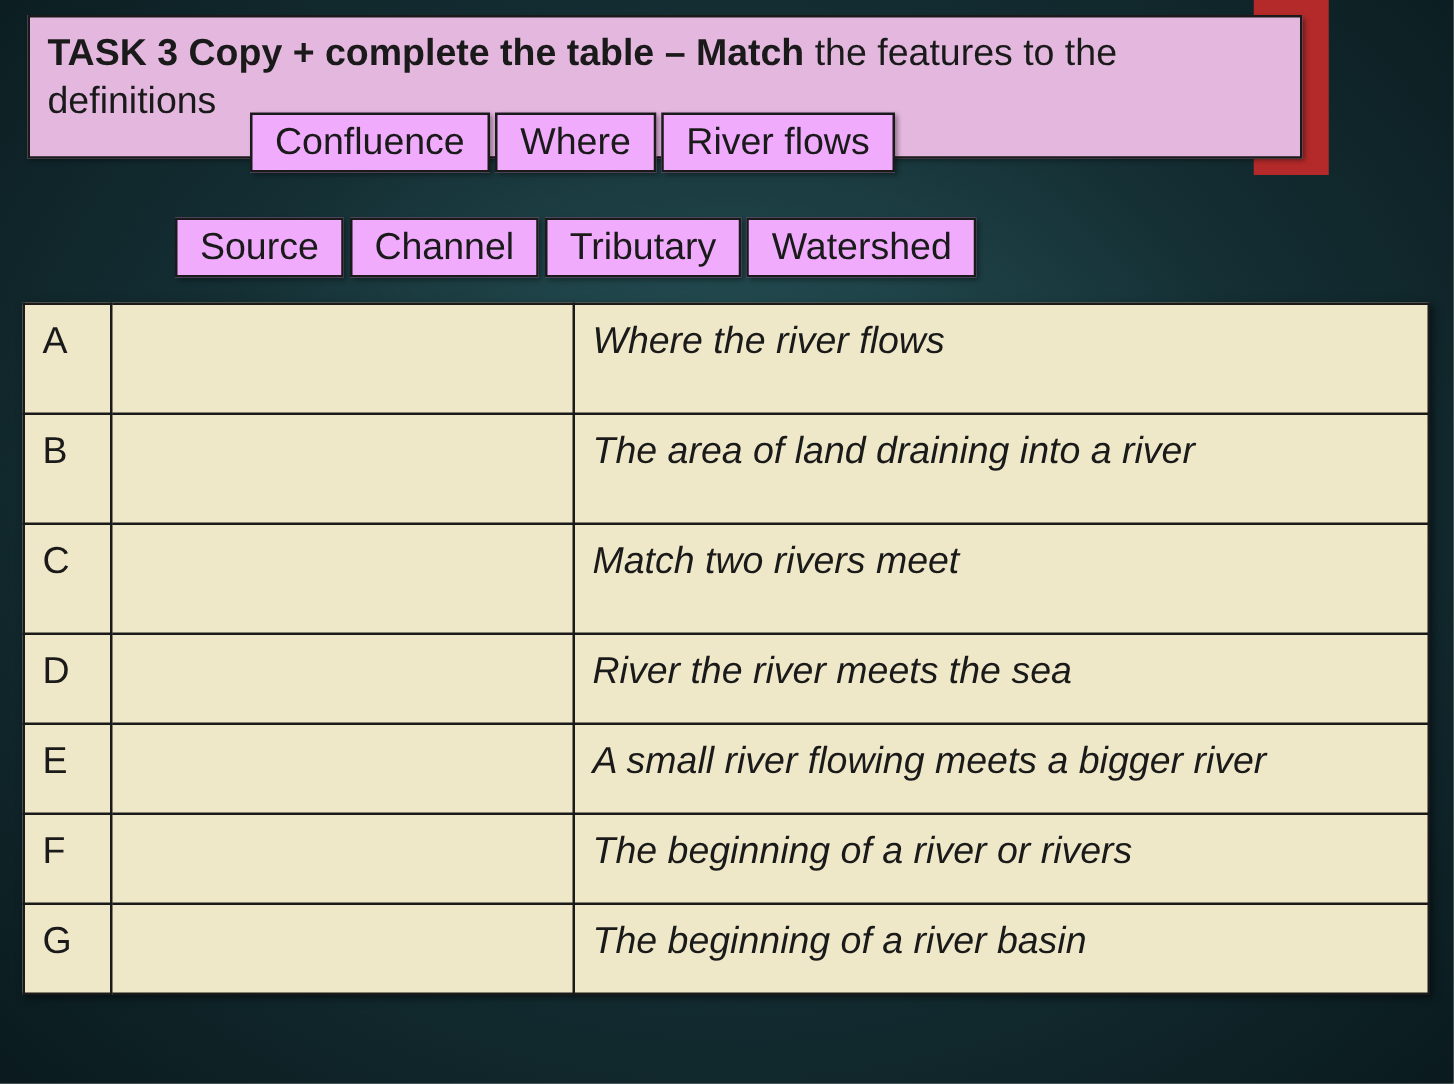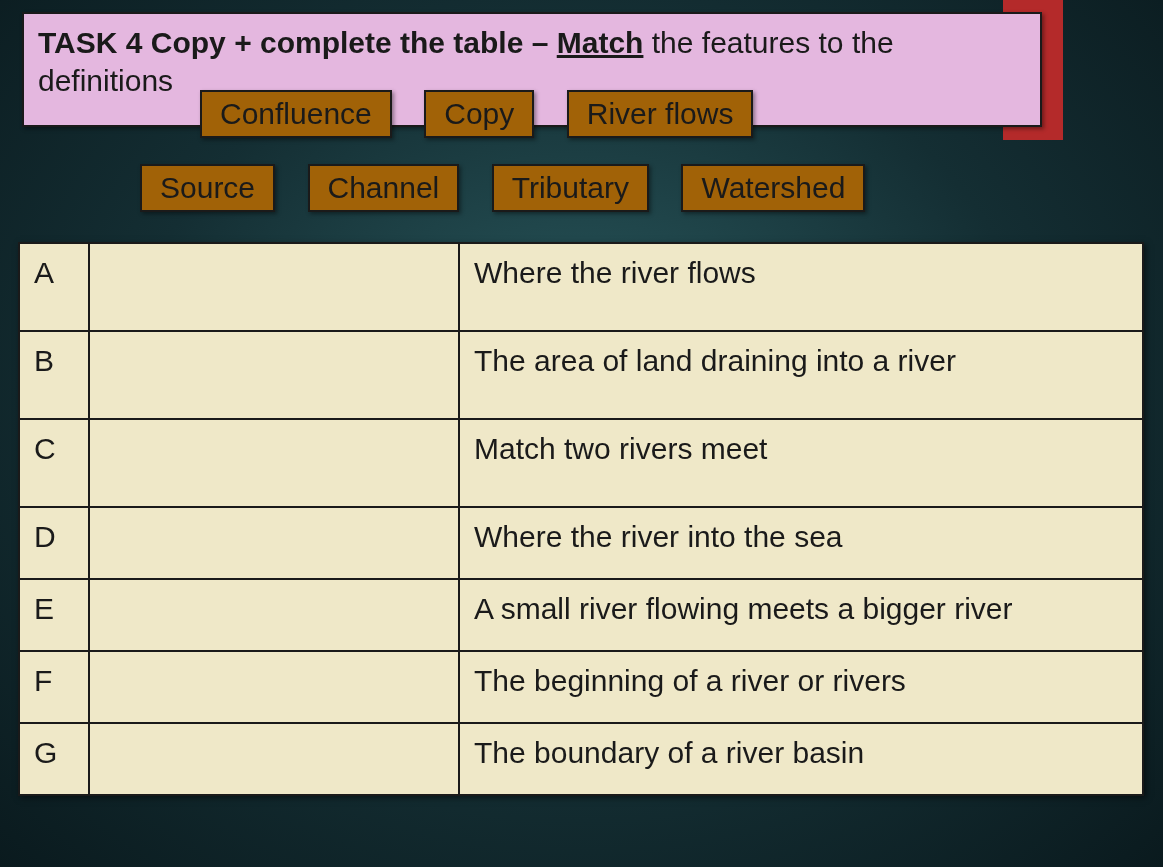--- a/index.html
+++ b/index.html
@@ -26,34 +26,33 @@
     width: 1020px;
     padding: 10px 14px 26px 14px;
     background: #e4b7df;
     border: 2px solid #1a1a1a;
     color: #1a1a1a;
     font-size: 30px;
     font-weight: bold;
     line-height: 1.25;
     box-shadow: 2px 2px 4px rgba(0,0,0,0.4);
   }
-  .title-box .underlined { text-decoration: underline; }
+  .title-box .underlined { }
   .title-box .normal-weight { font-weight: normal; }
 
   .word-bank { position: absolute; }
   .word-bank.row1 { top: 90px; left: 200px; }
-  .word-bank.row2 { top: 164px; left: 140px; }
+  .word-bank.row2 { top: 174px; left: 140px; }
   .chip {
     display: inline-block;
-    background: #a16207;
+    background: #f0abfc;
     border: 2px solid #1a1a1a;
     color: #1a1a1a;
     font-size: 30px;
     padding: 5px 18px;
-    margin-right: 28px;
     box-shadow: 2px 2px 4px rgba(0,0,0,0.4);
   }
 
   table.match {
     position: absolute;
     top: 242px;
     left: 18px;
     width: 1126px;
     border-collapse: collapse;
     background: #efe8c8;
@@ -69,38 +68,39 @@
     width: 70px;
     padding: 12px 10px 40px 14px;
     font-weight: normal;
   }
   table.match td.answer {
     width: 370px;
     padding: 12px 10px 40px 14px;
   }
   table.match td.definition {
     padding: 12px 10px 28px 14px;
+    font-style: italic;
   }
   
   tr.short td.letter, tr.short td.answer, tr.short td.definition {
     padding-bottom: 24px;
   }
 </style>
 </head>
 <body>
 
 <div class="red-tab"></div>
 
 <div class="title-box">
-  <span>TASK 4 Copy + complete the table – </span><span class="underlined">Match</span><span class="normal-weight"> the features to the definitions</span>
+  <span>TASK 3 Copy + complete the table – </span><span class="underlined">Match</span><span class="normal-weight"> the features to the definitions</span>
 </div>
 
 <div class="word-bank row1">
   <span class="chip">Confluence</span>
-  <span class="chip">Copy</span>
+  <span class="chip">Where</span>
   <span class="chip">River flows</span>
 </div>
 
 <div class="word-bank row2">
   <span class="chip">Source</span>
   <span class="chip">Channel</span>
   <span class="chip">Tributary</span>
   <span class="chip">Watershed</span>
 </div>
 
@@ -117,31 +117,31 @@
       <td class="definition">The area of land draining into a river</td>
     </tr>
     <tr>
       <td class="letter">C</td>
       <td class="answer"></td>
       <td class="definition">Match two rivers meet</td>
     </tr>
     <tr class="short">
       <td class="letter">D</td>
       <td class="answer"></td>
-      <td class="definition">Where the river into the sea</td>
+      <td class="definition">River the river meets the sea</td>
     </tr>
     <tr class="short">
       <td class="letter">E</td>
       <td class="answer"></td>
       <td class="definition">A small river flowing meets a bigger river</td>
     </tr>
     <tr class="short">
       <td class="letter">F</td>
       <td class="answer"></td>
       <td class="definition">The beginning of a river or rivers</td>
     </tr>
     <tr class="short">
       <td class="letter">G</td>
       <td class="answer"></td>
-      <td class="definition">The boundary of a river basin</td>
+      <td class="definition">The beginning of a river basin</td>
     </tr>
   </tbody>
 </table>
 
 </body></html>

